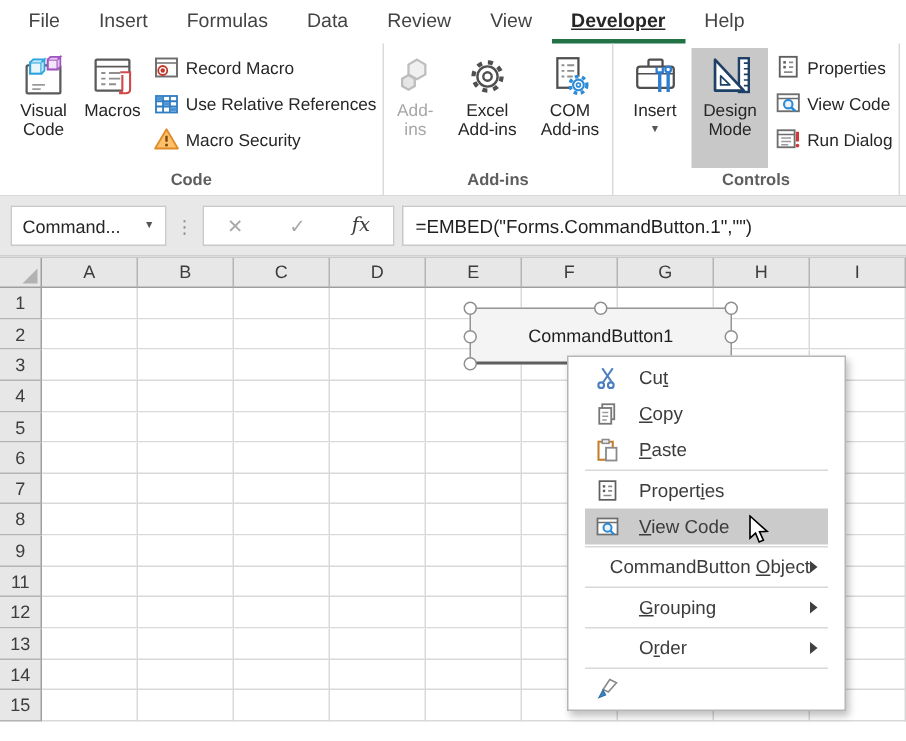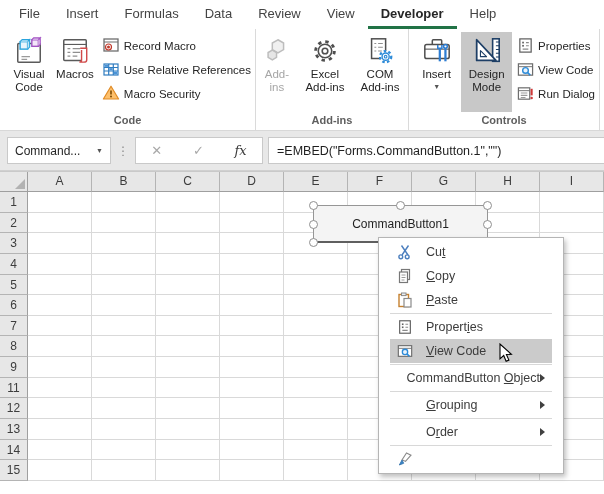--- a/index.html
+++ b/index.html
@@ -2,21 +2,21 @@
 <html style="--green: #217346; --dmhl: #c8c8c8; --menuhl: #cbcbcb;"><head>
 <meta charset="utf-8">
 <style>
   html,body{margin:0;padding:0;}
   .app{position:relative;width:604px;height:494px;overflow:hidden;background:#fff;
        font-family:"Liberation Sans",sans-serif;color:#444;-webkit-font-smoothing:antialiased;}
 
   
   .tabbar{display:flex;align-items:stretch;height:29px;background:#fff;padding-left:6px;}
   .tab{font-size:13px;line-height:25px;padding:1px 13px 0 13px;border-bottom:3px solid transparent;cursor:default;white-space:nowrap;}
-  .tab.active{color:#262626;font-weight:700;border-bottom-color:var(--green,#217346);}
+  .tab.active{color:#262626;font-weight:700;border-bottom-color:var(--green,#217346);text-decoration:underline;}
 
   
   .ribbon{display:flex;height:101px;background:#fff;border-bottom:1px solid #d8d8d8;}
   .rgroup{display:flex;flex-direction:column;border-right:1px solid #dadada;box-sizing:border-box;}
   .rg-content{flex:1;display:flex;align-items:flex-start;padding-top:3px;}
   .rg-label{height:17px;text-align:center;font-size:11px;color:#5e5e5e;line-height:15px;font-weight:bold;}
   .bigbtn{display:flex;flex-direction:column;align-items:center;height:78px;padding:2px 3px 0;margin:0 1px;}
   .bigbtn .bicon{height:34px;display:flex;align-items:center;justify-content:center;}
   .bigbtn .blabel{font-size:11.5px;line-height:13px;text-align:center;color:#262626;white-space:pre-line;}
   .bigbtn.disabled .blabel{color:#a6a6a6;}

